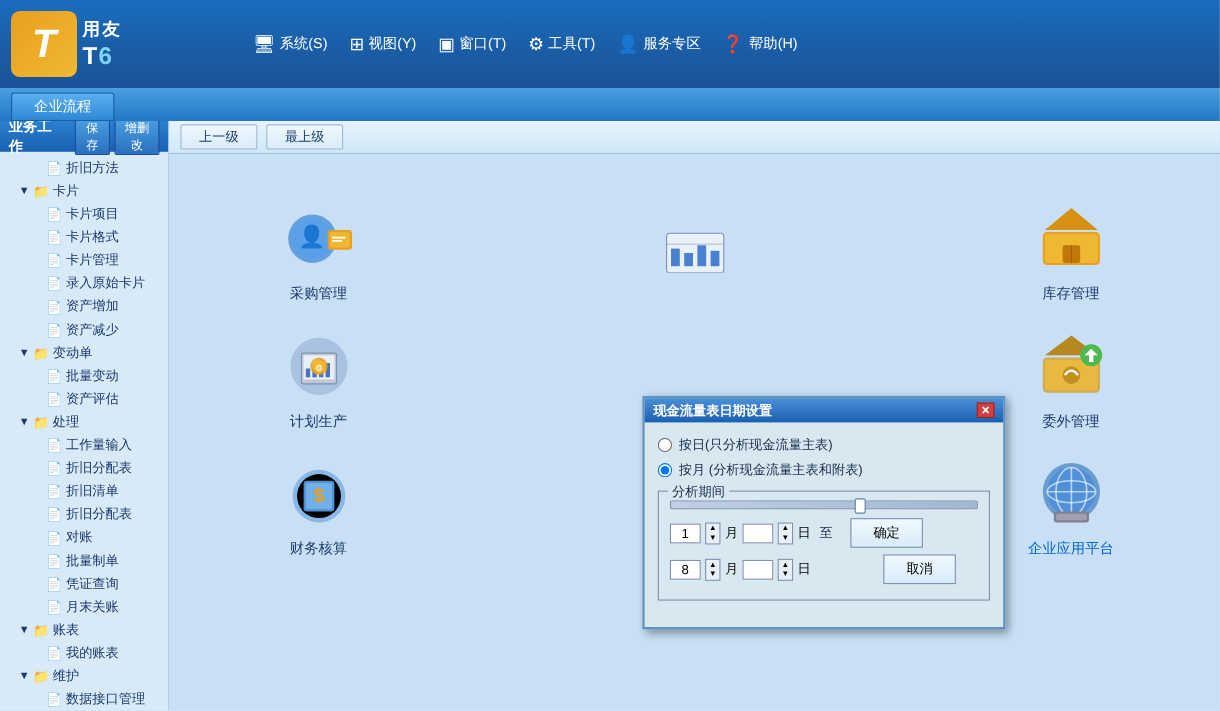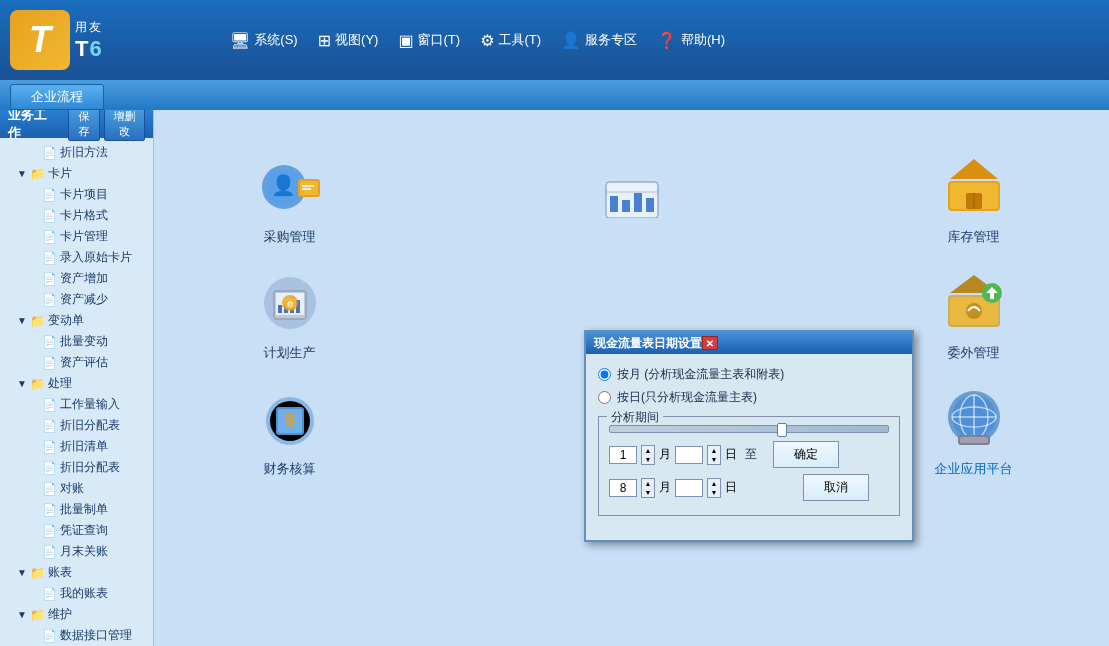--- a/index.html
+++ b/index.html
@@ -199,20 +199,21 @@
       background: #d8e8f0;
       border: 2px solid #6090c0;
       box-shadow: 3px 3px 8px rgba(0,0,0,0.4);
     }
     .dialog-title-bar {
       background: linear-gradient(180deg, #4a90d8, #1a60b0);
       color: white;
       height: 22px;
       display: flex;
       align-items: center;
+      justify-content: space-between;
       padding: 0 8px;
       font-size: 12px;
       font-weight: bold;
     }
     .dialog-close-btn {
       background: #d04040;
       border: 1px solid #a02020;
       color: white;
       width: 16px;
       height: 14px;
@@ -344,21 +345,21 @@
       flex: 1;
     }
   </style>
 </head>
 <body>
 
 <div class="header">
   <div class="logo-area">
     <div class="logo-t">T</div>
     <div style="display:flex;flex-direction:column;color:white;">
-      <span style="font-size:12px;font-weight:normal;letter-spacing:2px;text-align:right;">用友</span>
+      <span style="font-size:16px;font-weight:bold;letter-spacing:2px;text-align:right;">用友</span>
       <span style="font-size:22px;font-weight:bold;letter-spacing:1px;"><span style="color:white">T</span><span style="color:#7dd4f8">6</span></span>
     </div>
   </div>
   <div class="top-menu">
     <div class="top-menu-item">
       <span class="menu-icon">🖥</span>
       <span>系统(S)</span>
     </div>
     <div class="top-menu-item">
       <span class="menu-icon">⊞</span>
@@ -517,20 +518,24 @@
         <div class="tree-item indent2">
           <span class="tree-expand"> </span>
           <span class="tree-icon file-icon">📄</span>
           <span>数据接口管理</span>
         </div>
       </div>
 
   </div>
 
   <div class="content-area">
+    <div class="content-nav">
+      <button class="nav-btn">上一级</button>
+      <button class="nav-btn">最上级</button>
+    </div>
     <div class="content-wrapper">
 
       <div class="icons-grid">
 
         <div class="icon-item">
           <div class="icon-img">
             <svg width="68" height="68" viewBox="0 0 68 68">
               <circle cx="28" cy="36" r="22" fill="#4a90d8" opacity="0.8"></circle>
               <circle cx="28" cy="36" r="18" fill="#5aa0e8"></circle>
               <text x="28" y="41" text-anchor="middle" font-size="20" fill="white">👤</text>
@@ -661,26 +666,26 @@
       </div>
 
       <div class="dialog">
         <div class="dialog-title-bar">
           <span>现金流量表日期设置</span>
           <div class="dialog-close-btn">✕</div>
         </div>
         <div class="dialog-body">
           <div class="radio-group">
             <label class="radio-item">
+              <input type="radio" name="period" style="">
+              <span>按日(只分析现金流量主表)</span>
+            </label>
+            <label class="radio-item">
               <input type="radio" name="period" checked="" style="">
               <span>按月 (分析现金流量主表和附表)</span>
-            </label>
-            <label class="radio-item">
-              <input type="radio" name="period" style="">
-              <span>按日(只分析现金流量主表)</span>
             </label>
           </div>
 
           <div class="groupbox">
             <span class="groupbox-legend">分析期间</span>
             <div class="slider-container">
               <div class="slider-track">
                 <div class="slider-thumb"></div>
               </div>
             </div>

